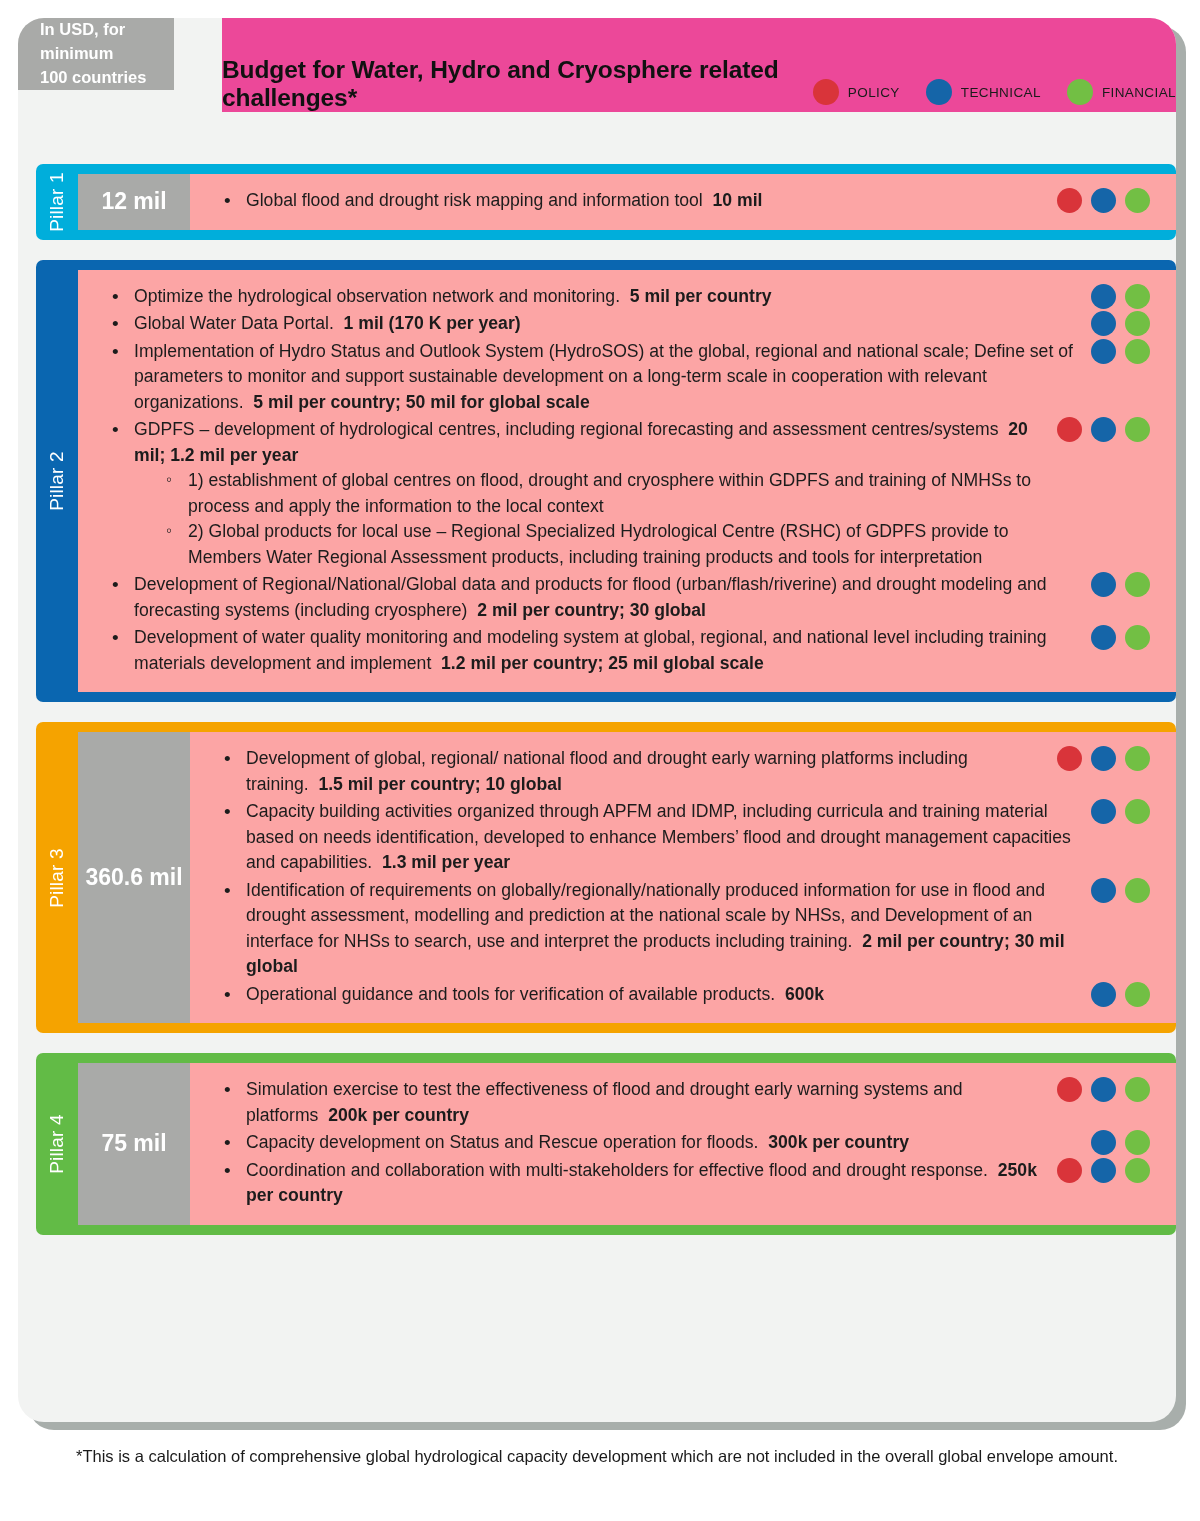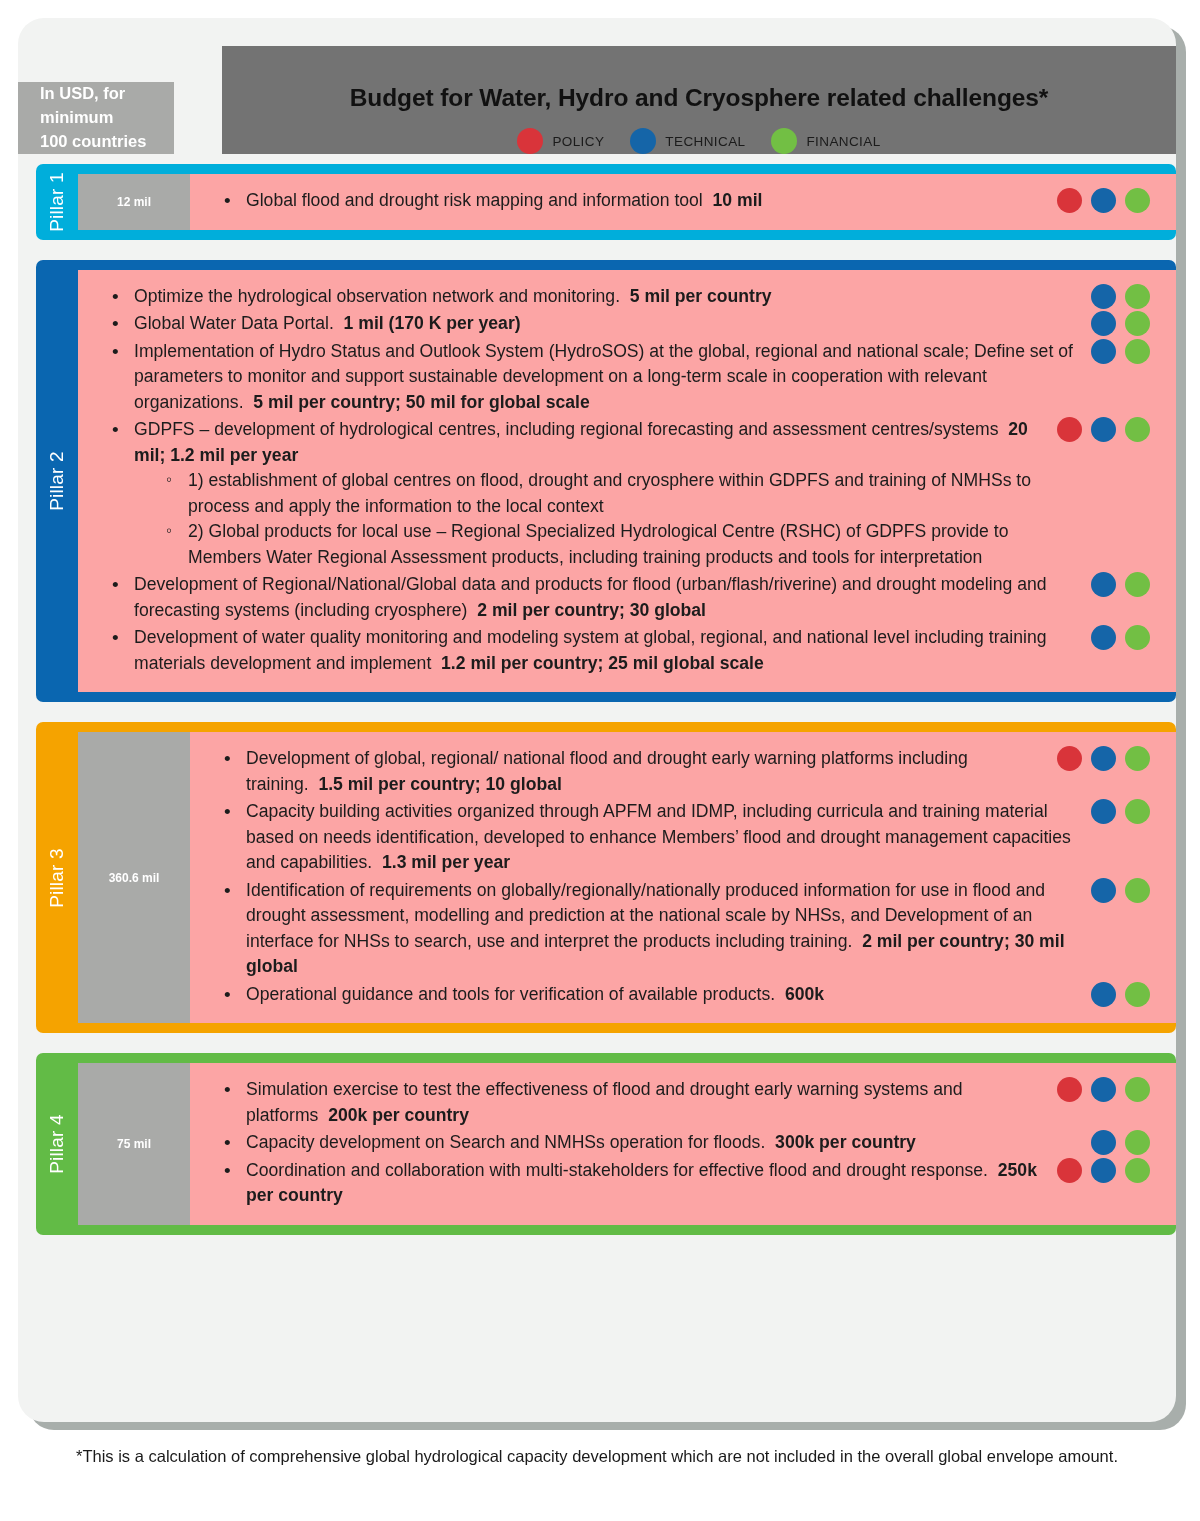--- a/index.html
+++ b/index.html
@@ -31,42 +31,42 @@
     background: #f2f3f2;
     border-radius: 26px;
     overflow: hidden;
   }
 
   
   .header {
     position: relative;
     height: 136px;
     display: flex;
-    align-items: flex-end;
+    align-items: flex-start;
     gap: 48px;
   }
   .header-left {
     width: 156px;
     background: #a9aaa8;
     display: flex;
     align-items: center;
     padding: 0 0 0 22px;
   }
   .header-left-text {
     color: #ffffff;
     font-weight: bold;
     font-size: 16.5px;
     line-height: 1.45;
     white-space: pre-line;
   }
   .header-right {
     flex: 1;
-    background: #737373;
-    display: flex;
-    flex-direction: column;
+    background: #ec4899;
+    display: flex;
+    flex-direction: row;
     align-items: center;
     justify-content: flex-start;
     padding-top: 38px;
   }
   .header-title {
     font-size: 24.5px;
     font-weight: bold;
     color: #111111;
     letter-spacing: -0.1px;
   }
@@ -111,21 +111,21 @@
   }
   .pillar-amount {
     width: 112px;
     flex: 0 0 112px;
     background: #a9aaa8;
     display: flex;
     align-items: center;
     justify-content: center;
     color: #ffffff;
     font-weight: bold;
-    font-size: 12px;
+    font-size: 23px;
   }
   .pillar-body {
     flex: 1;
     background: #fca5a5;
     padding: 14px 12px 14px 0;
     position: relative;
   }
 
   
   ul.bullets {
@@ -317,21 +317,21 @@
               <div class="pillar-tab-label">Pillar 4</div>
             </div>
             <div class="pillar-amount">75 mil</div>
             <div class="pillar-body">
               <ul class="bullets">
                 <li style="padding-right: 112px; position: relative;"><span>Simulation exercise to test the effectiveness of flood and drought early warning systems and platforms</span>&nbsp;&nbsp;<span class="bold">200k per country</span><div class="dots" style="right: 14px; top: 0px;">
                     <span class="dot" style="background: rgb(217, 52, 58);"></span>
                     <span class="dot" style="background: rgb(21, 101, 168);"></span>
                     <span class="dot" style="background: rgb(114, 191, 68);"></span>
                   </div></li>
-                <li style="padding-right: 80px; position: relative;"><span>Capacity development on Search and NMHSs operation for floods.</span>&nbsp;&nbsp;<span class="bold">300k per country</span><div class="dots" style="right: 14px; top: 0px;">
+                <li style="padding-right: 80px; position: relative;"><span>Capacity development on Status and Rescue operation for floods.</span>&nbsp;&nbsp;<span class="bold">300k per country</span><div class="dots" style="right: 14px; top: 0px;">
                     <span class="dot" style="background: rgb(21, 101, 168);"></span>
                     <span class="dot" style="background: rgb(114, 191, 68);"></span>
                   </div></li>
                 <li style="padding-right: 112px; position: relative;"><span>Coordination and collaboration with multi-stakeholders for effective flood and drought response.</span>&nbsp;&nbsp;<span class="bold">250k per country</span><div class="dots" style="right: 14px; top: 0px;">
                     <span class="dot" style="background: rgb(217, 52, 58);"></span>
                     <span class="dot" style="background: rgb(21, 101, 168);"></span>
                     <span class="dot" style="background: rgb(114, 191, 68);"></span>
                   </div></li>
               </ul>
             </div>

